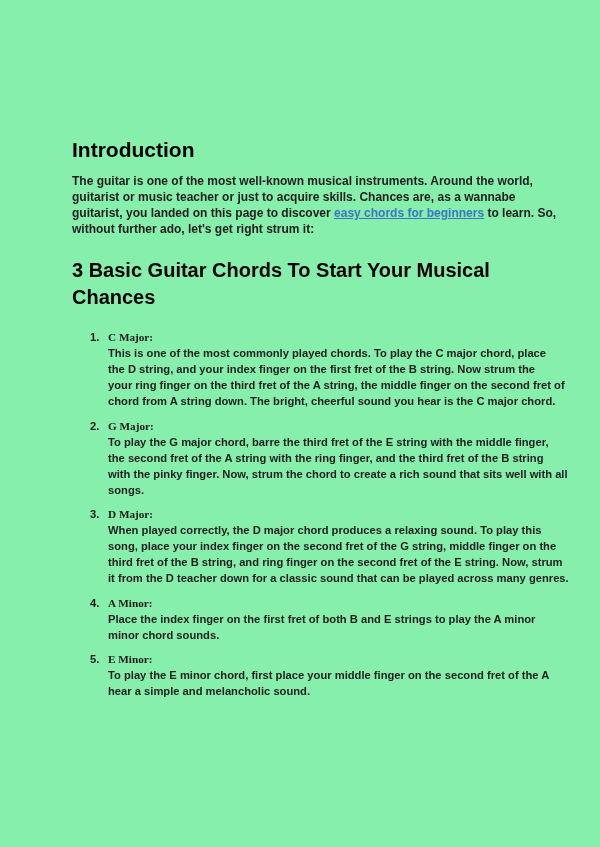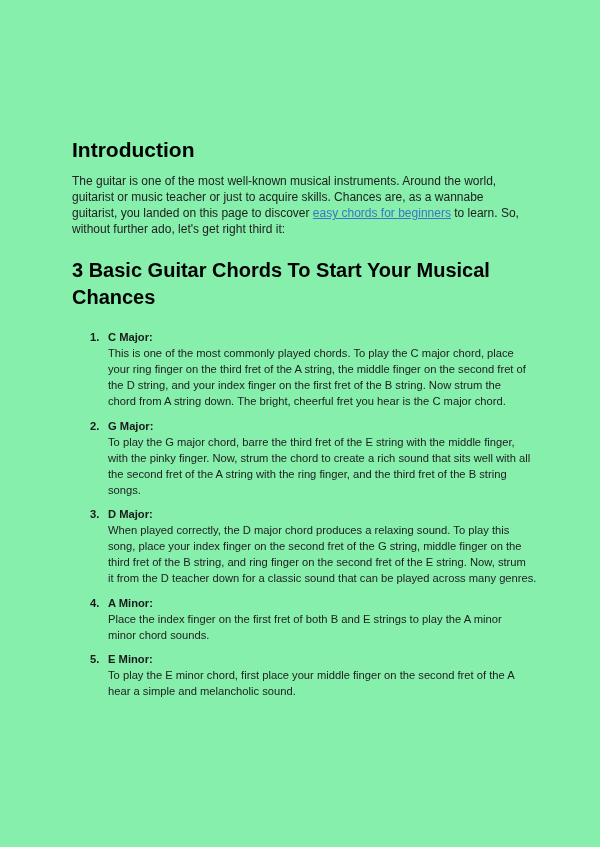--- a/index.html
+++ b/index.html
@@ -11,69 +11,69 @@
   }
   .content {
     position: absolute; left: 72px; top: 0; width: 456px;
     padding-top: 137px; box-sizing: content-box;
   }
   .h1 {
     margin: 0; font-size: 21px; line-height: 26px;
     font-weight: 700; color: #000000;
   }
   .para { margin-top: 10px; font-size: 12px; color: #212121; }
-  .t-line { height: 16px; line-height: 16px; white-space: nowrap; }
+  .t-line { height: 16px; line-height: 16px; white-space: nowrap; font-weight: bold; }
   .doc-link { color: #3e74c4; text-decoration: underline; cursor: pointer; }
   .h2 { margin: 20px 0 0 0; font-size: 20px; font-weight: 700; color: #000000; }
   .h2-line { height: 27px; line-height: 27px; white-space: nowrap; }
   .chord-list { margin-top: 18px; font-size: 11.2px; color: #212121; }
   .chord-item { position: relative; padding-left: 36px; margin-bottom: 8.5px; }
   .chord-num {
     position: absolute; left: 18px; top: 0; height: 16px; line-height: 16px;
     font-weight: 700; color: #1a1a1a;
   }
-  .chord-title { font-weight: 700; color: #1a1a1a; }
+  .chord-title { font-weight: 700; color: #1a1a1a; font-family: Liberation Serif, serif; }
 </style>
 </head>
 <body>
 
 <div class="page">
   <div class="content">
 
     <h1 class="h1">Introduction</h1>
 
     <div class="para">
       <div class="t-line">The guitar is one of the most well-known musical instruments. Around the world,</div>
       <div class="t-line">guitarist or music teacher or just to acquire skills. Chances are, as a wannabe</div>
       <div class="t-line"><span>guitarist, you landed on this page to discover </span><a class="doc-link">easy chords for beginners</a><span> to learn. So,</span></div>
-      <div class="t-line">without further ado, let's get right third it:</div>
+      <div class="t-line">without further ado, let's get right strum it:</div>
     </div>
 
     <h2 class="h2">
       <div class="h2-line">3 Basic Guitar Chords To Start Your Musical</div>
       <div class="h2-line">Chances</div>
     </h2>
 
     <div class="chord-list">
 
       <div class="chord-item">
         <span class="chord-num">1.</span>
         <div class="t-line chord-title">C Major:</div>
         <div class="t-line">This is one of the most commonly played chords. To play the C major chord, place</div>
+        <div class="t-line">the D string, and your index finger on the first fret of the B string. Now strum the</div>
         <div class="t-line">your ring finger on the third fret of the A string, the middle finger on the second fret of</div>
-        <div class="t-line">the D string, and your index finger on the first fret of the B string. Now strum the</div>
-        <div class="t-line">chord from A string down. The bright, cheerful fret you hear is the C major chord.</div>
+        <div class="t-line">chord from A string down. The bright, cheerful sound you hear is the C major chord.</div>
       </div>
 
       <div class="chord-item">
         <span class="chord-num">2.</span>
         <div class="t-line chord-title">G Major:</div>
         <div class="t-line">To play the G major chord, barre the third fret of the E string with the middle finger,</div>
+        <div class="t-line">the second fret of the A string with the ring finger, and the third fret of the B string</div>
         <div class="t-line">with the pinky finger. Now, strum the chord to create a rich sound that sits well with all</div>
-        <div class="t-line">the second fret of the A string with the ring finger, and the third fret of the B string</div>
         <div class="t-line">songs.</div>
       </div>
 
       <div class="chord-item">
         <span class="chord-num">3.</span>
         <div class="t-line chord-title">D Major:</div>
         <div class="t-line">When played correctly, the D major chord produces a relaxing sound. To play this</div>
         <div class="t-line">song, place your index finger on the second fret of the G string, middle finger on the</div>
         <div class="t-line">third fret of the B string, and ring finger on the second fret of the E string. Now, strum</div>
         <div class="t-line">it from the D teacher down for a classic sound that can be played across many genres.</div>

